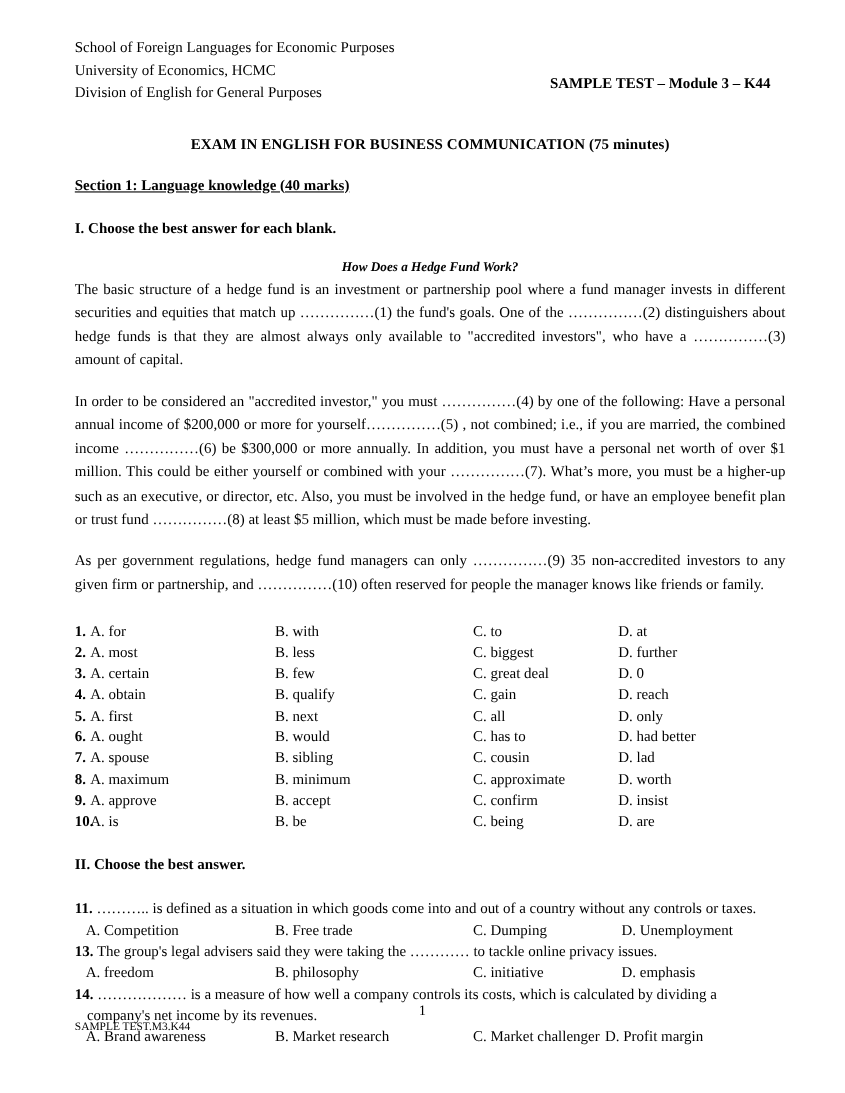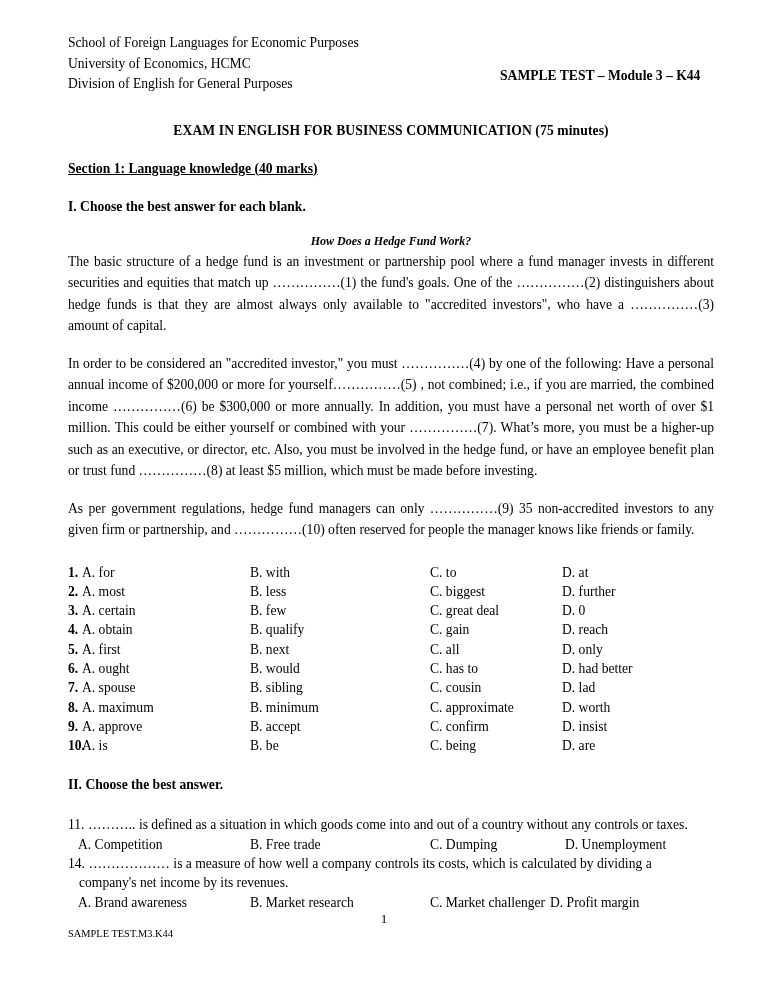--- a/index.html
+++ b/index.html
@@ -113,21 +113,21 @@
   .qblock {
     margin-top: 22px;
     font-size: 13.6px;
     line-height: 19.3px;
   }
   .qstem {
     margin: 0;
     text-align: left;
     text-indent: 0;
   }
-  .qstem .num { font-weight: normal; }
+  .qstem .num { font-weight: bold; }
   .qstem .cont { display: block; padding-left: 11px; }
 
   .qopts {
     position: relative;
     height: 19.3px;
     white-space: nowrap;
   }
   .qoA { position: absolute; left: 10px; }
   .qoB { position: absolute; left: 182px; }
   .qoC { position: absolute; left: 362px; text-align: right; }
@@ -257,20 +257,29 @@
         <p class="qstem"><span class="num">11.</span><span> ……….. is defined as a situation in which goods come into and out of a country without any controls or taxes.</span></p>
         <div class="qopts">
           <span class="qoA">A. Competition</span>
           <span class="qoB">B. Free trade</span>
           <span class="qoC">C. Dumping</span>
           <span class="qoD">D. Unemployment</span>
         </div>
       </div>
 
 
+      <div>
+        <p class="qstem"><span class="num">13.</span><span> The group's legal advisers said they were taking the ………… to tackle online privacy issues.</span></p>
+        <div class="qopts">
+          <span class="qoA">A. freedom</span>
+          <span class="qoB">B. philosophy</span>
+          <span class="qoC">C. initiative</span>
+          <span class="qoD">D. emphasis</span>
+        </div>
+      </div>
 
       <div>
         <p class="qstem"><span class="num">14.</span><span> ……………… is a measure of how well a company controls its costs, which is calculated by dividing a</span><span class="cont">company's net income by its revenues.</span></p>
         <div class="qopts tight">
           <span class="qoA">A. Brand awareness</span>
           <span class="qoB">B. Market research</span>
           <span class="qoC">C. Market challenger</span>
           <span class="qoD">D. Profit margin</span>
         </div>
       </div>

